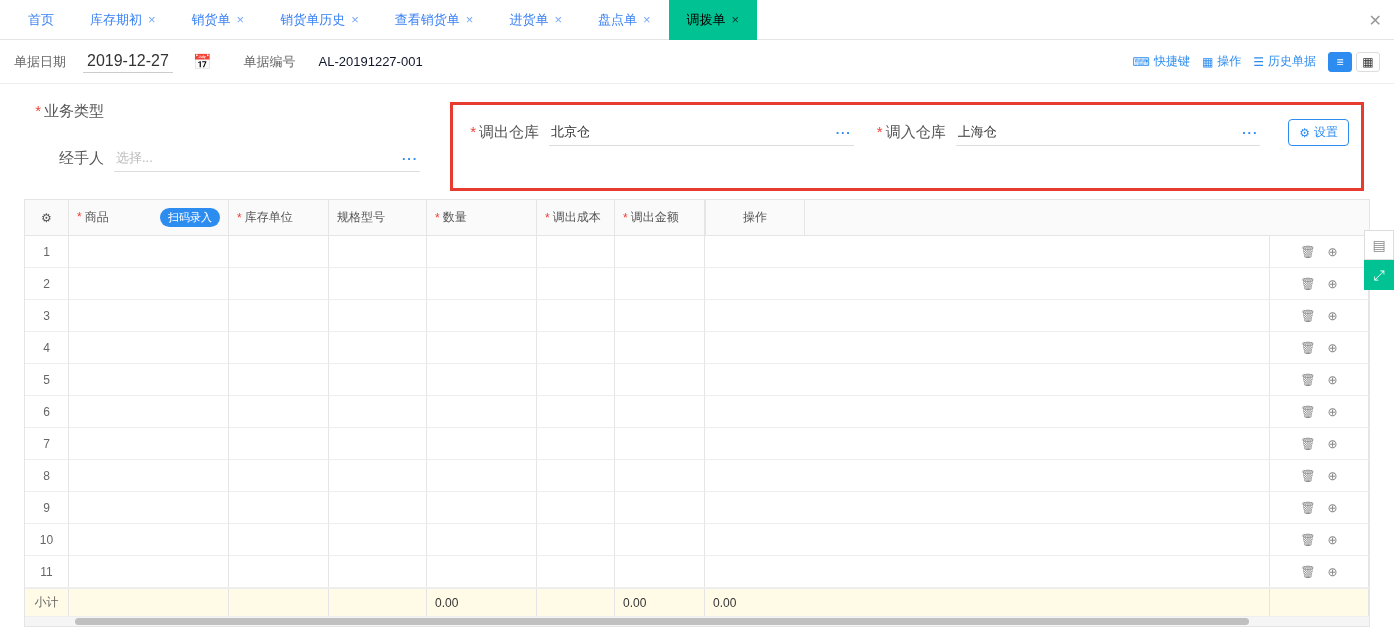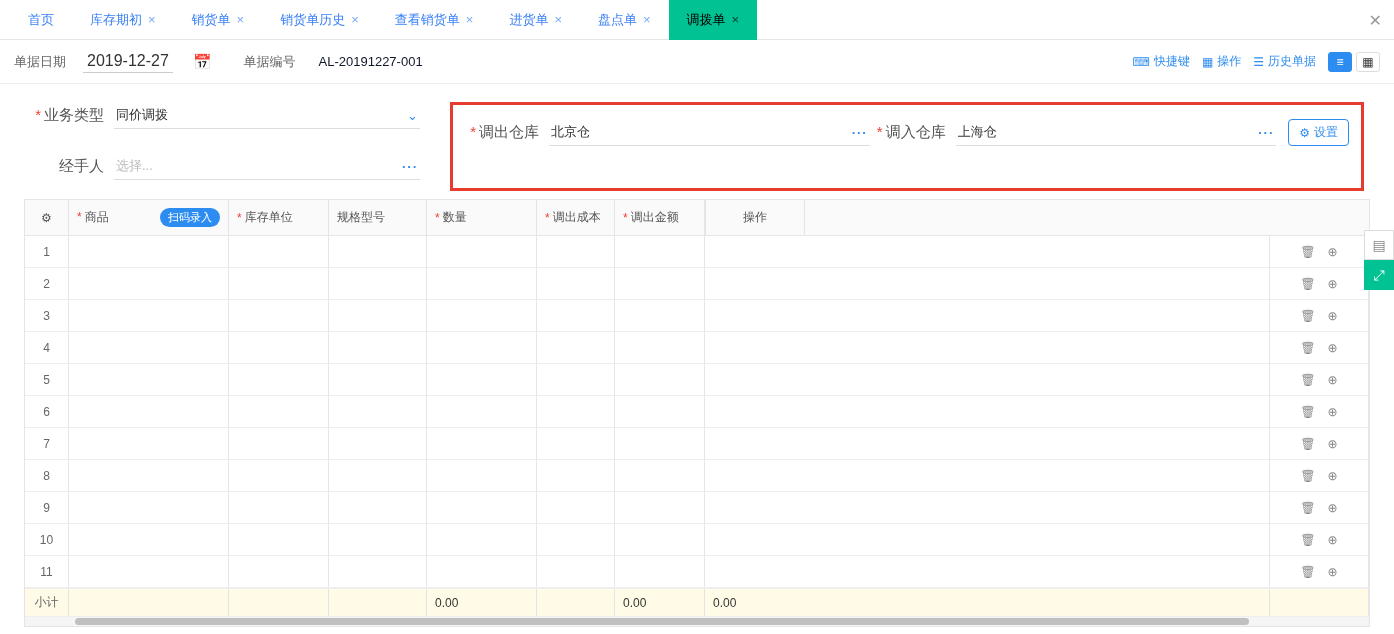--- a/index.html
+++ b/index.html
@@ -16,21 +16,21 @@
 .calendar-icon { color: #2d8cf0; font-size: 15px; }
 .doc-no-label { margin-left: 14px; color: #666; }
 .doc-no-val { margin-left: 6px; color: #0f172a; }
 .toolbar-right { margin-left: auto; display: flex; align-items: center; gap: 12px; }
 .tool-link { color: #2d8cf0; display: flex; align-items: center; gap: 4px; cursor: pointer; font-size: 12px; }
 .view-toggle { display: flex; gap: 4px; }
 .view-btn { width: 24px; height: 20px; border: 1px solid #ddd; border-radius: 3px; display: flex; align-items: center; justify-content: center; cursor: pointer; font-size: 12px; }
 .view-btn.active { background: #2d8cf0; border-color: #2d8cf0; color: #fff; }
 .form-area { padding: 18px 30px 8px; display: flex; gap: 30px; align-items: flex-start; }
 .form-left { width: 390px; }
-.form-highlight { border: 3px solid #e63b2e; padding: 14px 12px 42px; display: flex; gap: 2px; flex: 1; align-items: center; }
+.form-highlight { border: 3px solid #e63b2e; padding: 14px 12px 42px; display: flex; gap: 18px; flex: 1; align-items: center; }
 .field { display: flex; align-items: center; margin-bottom: 24px; }
 .field-label { width: 84px; text-align: right; padding-right: 10px; color: #555; font-size: 15px; }
 .field-value { flex: 1; border-bottom: 1px solid #ddd; padding: 4px 2px; display: flex; align-items: center; justify-content: space-between; min-height: 26px; }
 .field-text { color: #333; }
 .placeholder { color: #bbb; }
 .field-icon { color: #2d8cf0; font-size: 13px; }
 .more-icon { color: #2d8cf0; letter-spacing: 1px; font-weight: bold; }
 .inline-field { flex: 1; display: flex; align-items: center; }
 .settings-btn { border: 1px solid #2d8cf0; color: #2d8cf0; border-radius: 4px; padding: 4px 10px; font-size: 12px; cursor: pointer; display: flex; align-items: center; gap: 4px; margin-left: 10px; align-self: flex-start; }
 .grid-wrap { padding: 0 24px 14px; }
@@ -102,24 +102,20 @@
       <div class="view-btn active">≡</div>
       <div class="view-btn">▦</div>
     </div>
   </div>
 </div>
 
 <div class="form-area">
   <div class="form-left">
     <div class="field">
       <div class="field-label"><span class="req">*</span><span>业务类型</span></div>
-      <div class="field-value">
-        <span class="field-text">同价调拨</span>
-        <span class="field-icon">⌄</span>
-      </div>
     </div>
     <div class="field" style="margin-bottom:0;">
       <div class="field-label"><span>经手人</span></div>
       <div class="field-value">
         <span class="placeholder">选择...</span>
         <span class="more-icon">···</span>
       </div>
     </div>
   </div>
   <div class="form-highlight">

